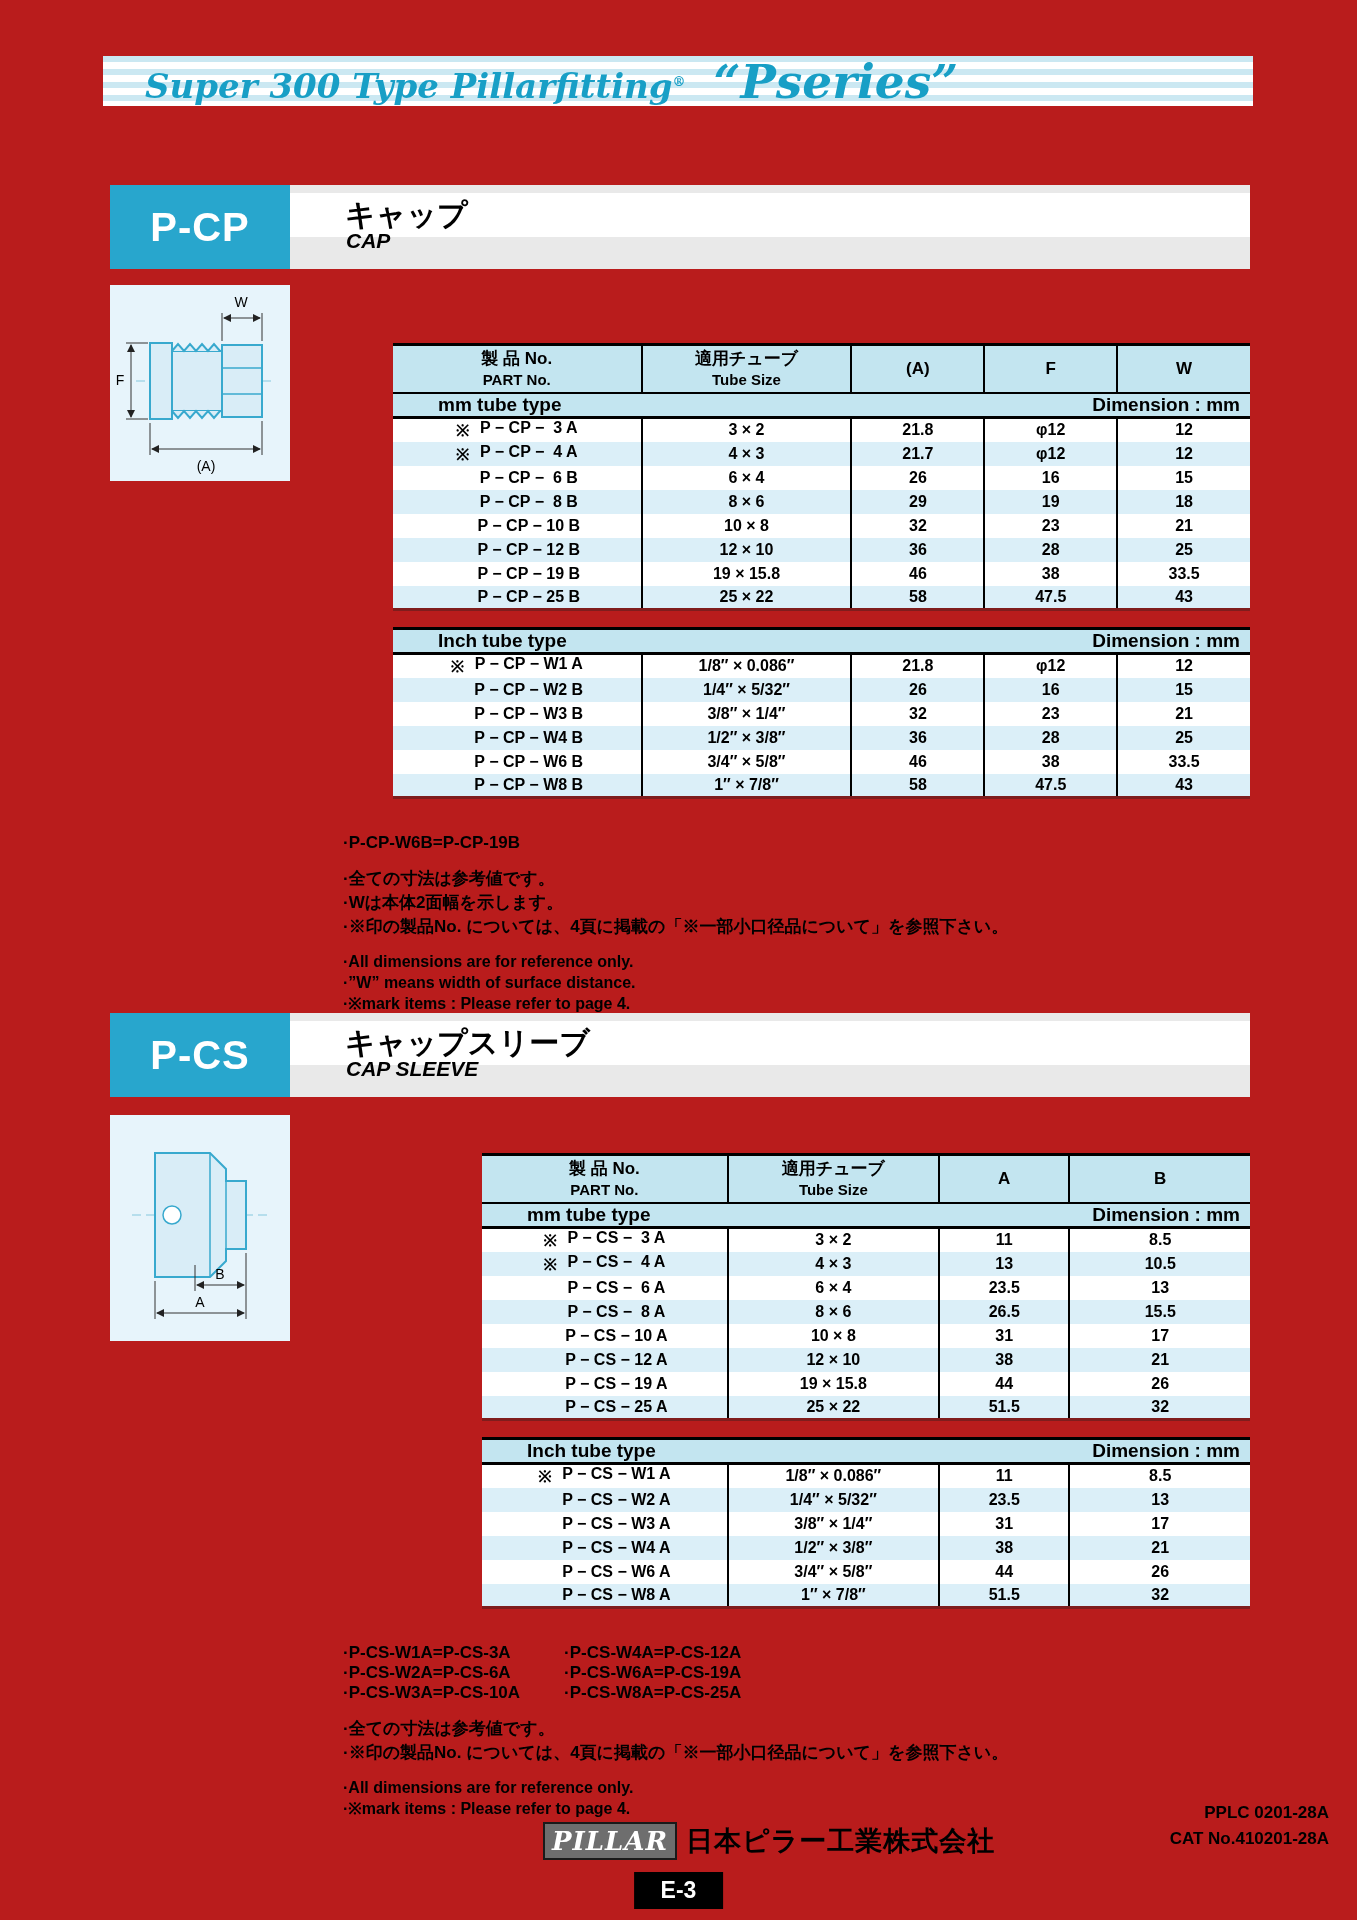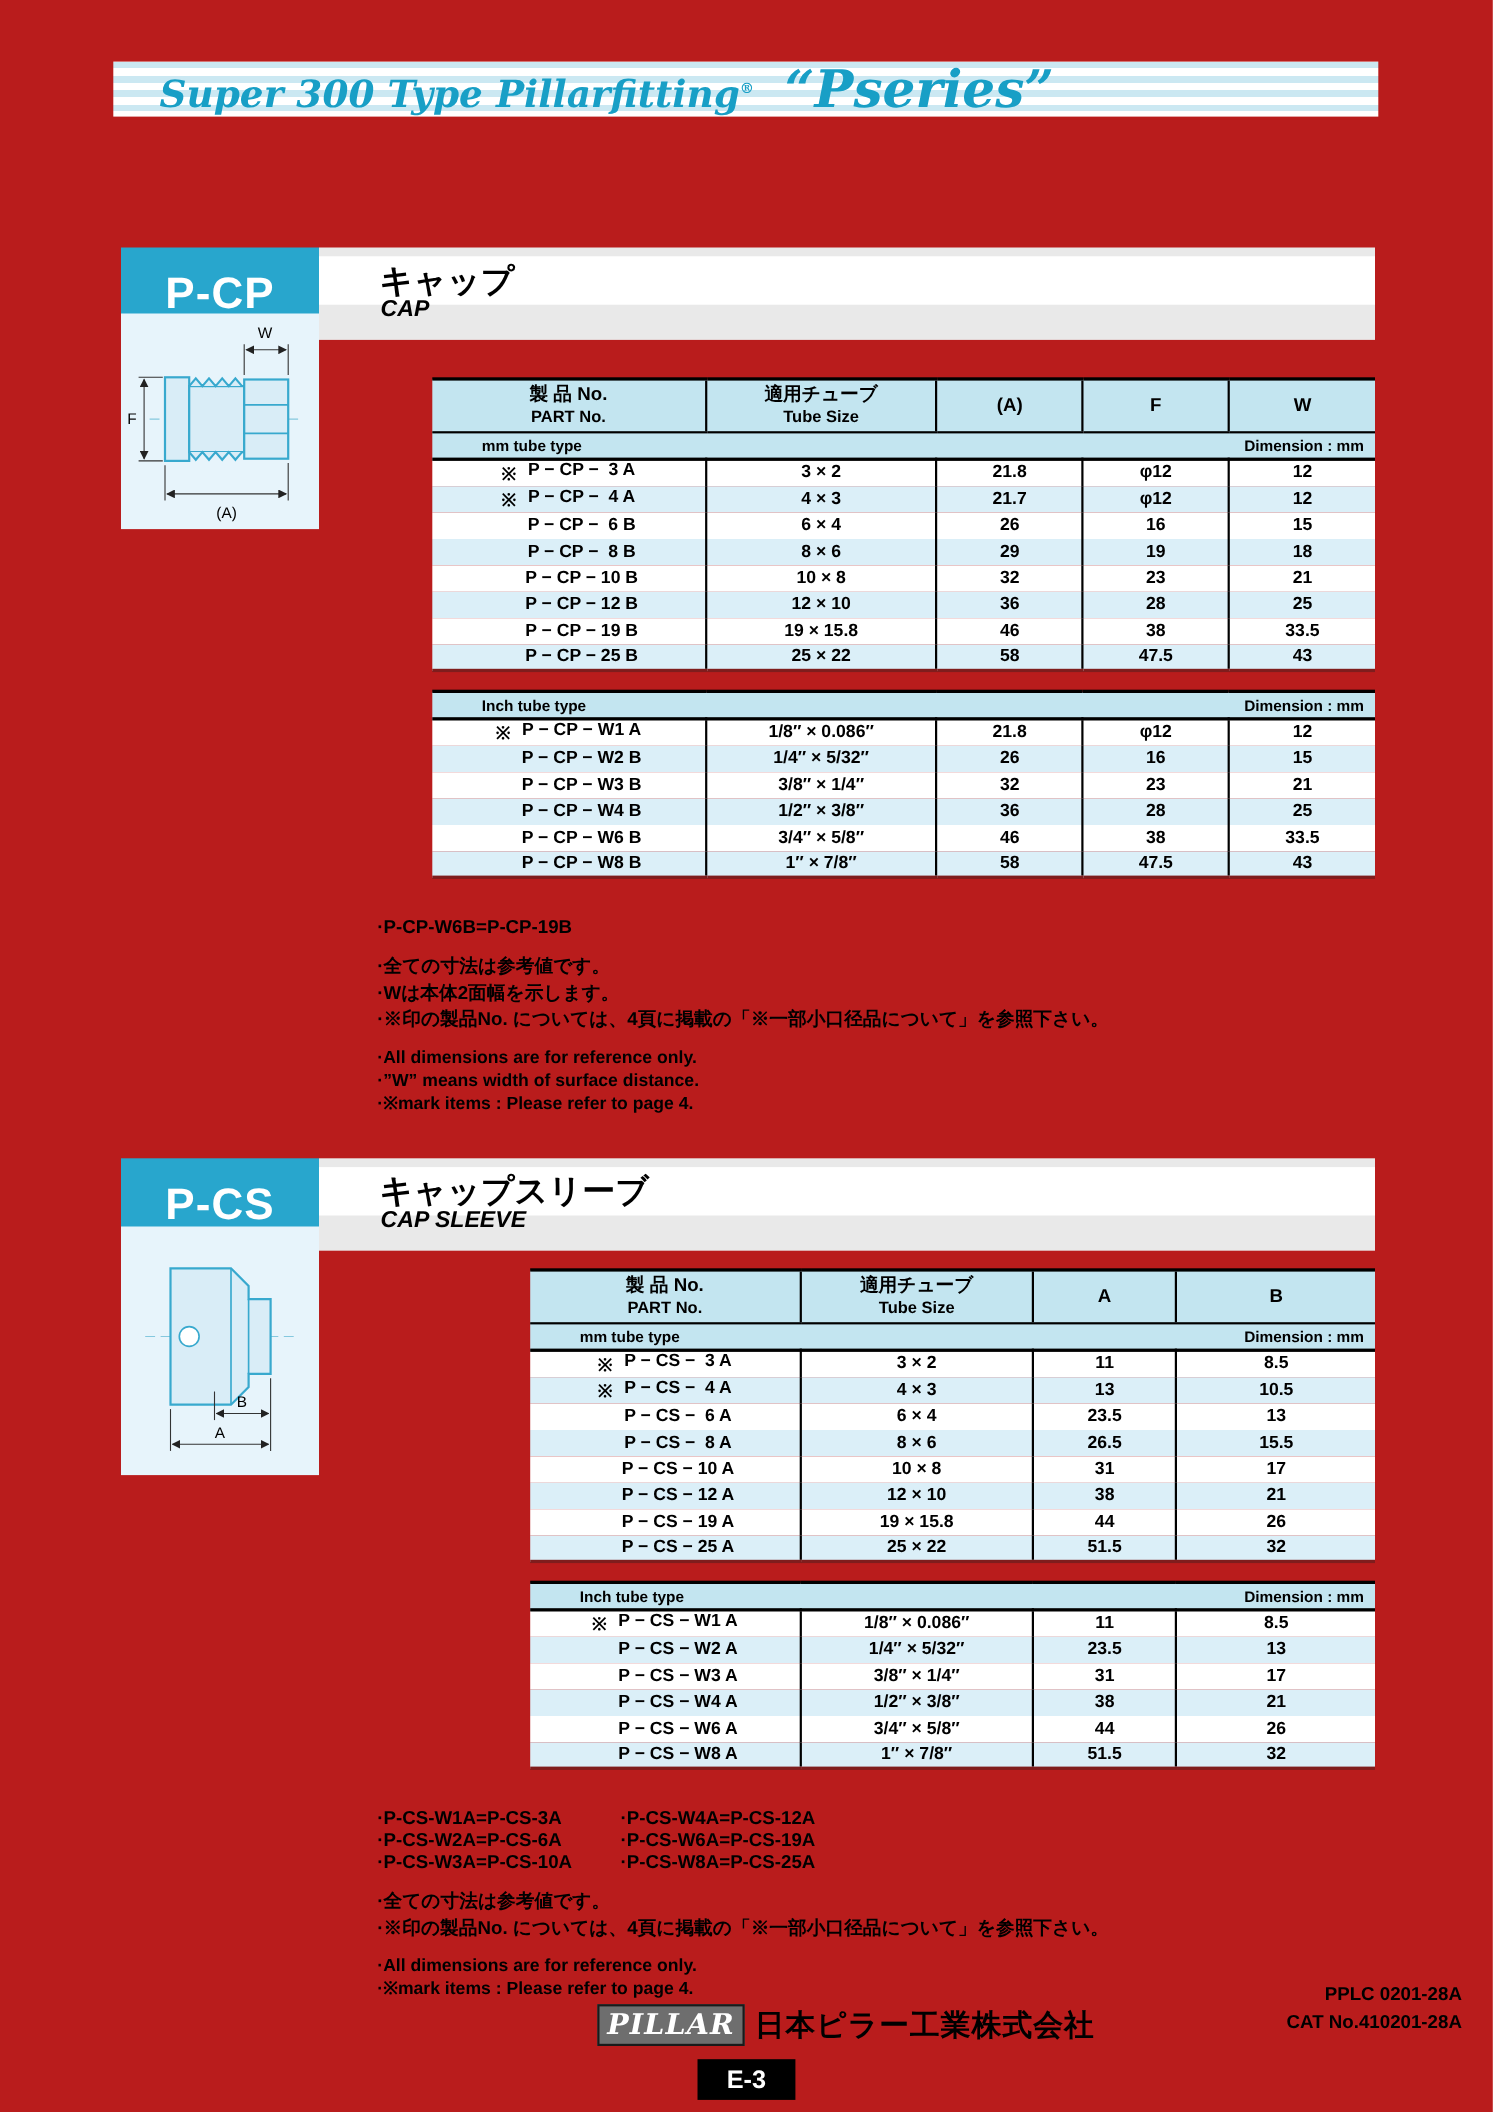--- a/index.html
+++ b/index.html
@@ -11,21 +11,21 @@
     background:repeating-linear-gradient(180deg,#cbe8f2 0 6px,#ffffff 6px 13px);
     display:flex; align-items:center; }
   .brandtext { padding-left:42px; color:#189fc6; font-family:"DejaVu Serif", serif;
     font-style:italic; font-weight:bold; font-size:34px; white-space:nowrap; line-height:1; }
   .brandtext .reg { font-size:13px; vertical-align:super; }
   .brandtext .series { font-size:47px; margin-left:16px; }
 
   
   .section { position:absolute; left:110px; width:1140px; }
   #sec0 { top:185px; } #sec1 { top:1013px; }
-  .sec-header { display:flex; height:84px;margin-top:40px; }
+  .sec-header { display:flex; height:84px; }
   .sec-code { width:180px; background:#28a6cd; color:#fff; display:flex; align-items:center;
     justify-content:center; font-size:40px; font-weight:bold; letter-spacing:1px; }
   .sec-right { flex:1; background:#e9e9e9; position:relative; }
   .strip { position:absolute; left:0; top:8px; right:0; height:44px; background:#fff;
     display:flex; align-items:center; }
   .title-ja { padding-left:55px; font-size:30px; font-weight:bold; }
   .title-en { position:absolute; left:56px; bottom:16px; font-size:21px; font-weight:bold; font-style:italic; }
 
   .diagram-panel { position:absolute; left:0; background:#e7f4fb; }
   #diag0 { top:100px; width:180px; height:196px; }
@@ -45,21 +45,21 @@
   table.ptable { border-collapse:collapse; table-layout:fixed; width:100%; }
   table.ptable.cont { margin-top:16px; }
   .ptable th, .ptable td { font-weight:bold; text-align:center; padding:0; }
   .ptable thead th { background:#c3e5f0; border-top:3px solid #000; border-bottom:2px solid #000;
     height:48px; font-size:17px; line-height:1.3; }
   .ptable thead th + th { border-left:2px solid #000; }
   .ptable .hdr-en { font-size:15px; font-weight:bold; }
   .ptable tr.band td { background:#c3e5f0; border-bottom:3px solid #000; height:25px; }
   .ptable.cont tr.band td { border-top:3px solid #000; }
   .bandwrap { display:flex; justify-content:space-between; align-items:center;
-    padding:0 10px 0 45px; font-size:14px; }
+    padding:0 10px 0 45px; font-size:19px; }
   .ptable tbody tr.data td { height:24px; font-size:16px; background:#fff; }
   .ptable tbody tr.data.alt td { background:#dbeff8; }
   .ptable tbody tr.data td + td { border-left:2px solid #000; }
   .ptable tbody tr.data:last-child td { border-bottom:3px solid #7f1d1d; }
   .partwrap { display:flex; justify-content:center; white-space:pre; }
   .partwrap .mk { width:24px; text-align:left; }
   .partwrap .pt { text-align:right; }
 
   .notes { position:absolute; left:233px; font-weight:bold; }
   #notes0 { top:648px; } #notes1 { top:630px; }

